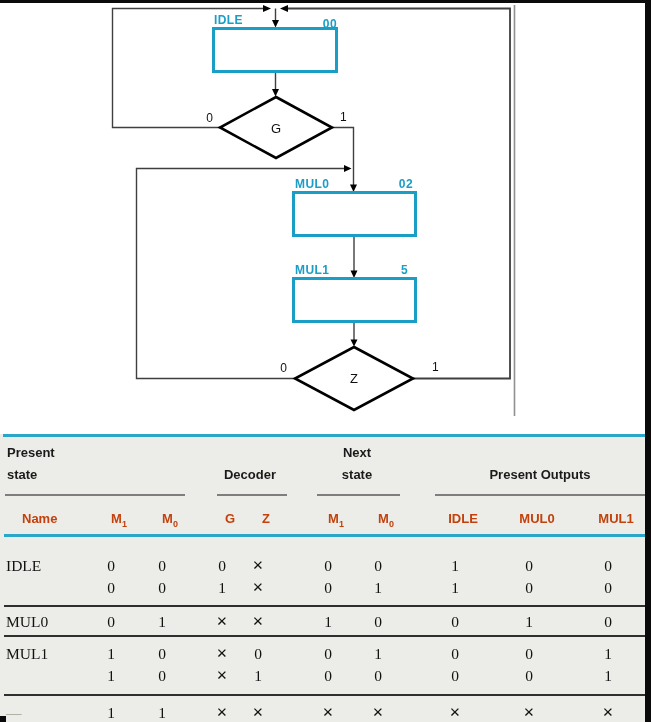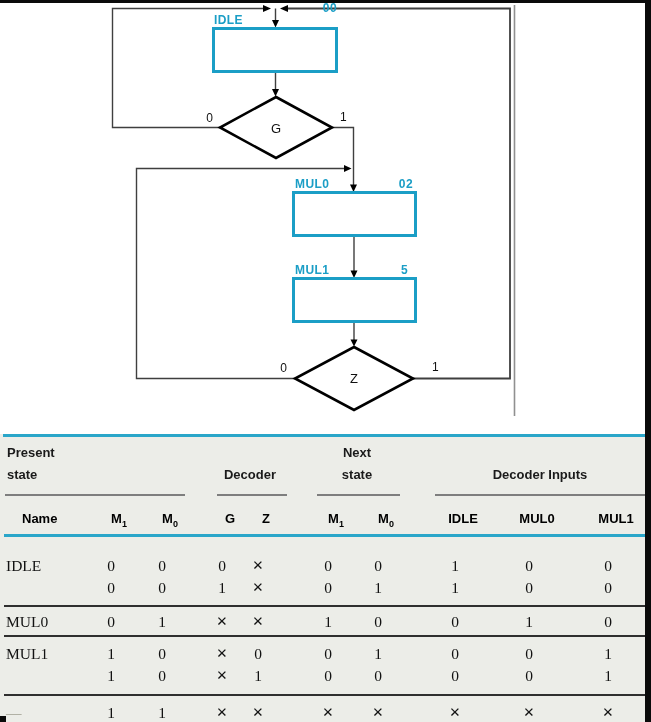--- a/index.html
+++ b/index.html
@@ -20,21 +20,21 @@
   .ralign{transform:translateX(-100%);}
 
   
   .table-area{position:absolute;left:0;top:417px;width:651px;height:305px;background:#ecede8;margin-top:17px;}
   .cyanline{position:absolute;background:#2aa6c9;height:2.5px;}
   .grule{position:absolute;height:2px;background:#7e7e7e;}
   .rowrule{position:absolute;left:4px;width:643px;height:2px;background:#2f2f2f;}
   .ghdr{position:absolute;font:700 13px "Liberation Sans",sans-serif;color:#1a1a1a;
         white-space:nowrap;}
   .ghdr.ctr{transform:translateX(-50%);}
-  .colh{position:absolute;font:700 13px "Liberation Sans",sans-serif;color:#000000;
+  .colh{position:absolute;font:700 13px "Liberation Sans",sans-serif;color:#c2410c;
         transform:translateX(-50%);white-space:nowrap;padding-left:16px;}
   .colh.left{transform:none;}
   .colh sub{font-size:9px;line-height:0;}
   .cell{position:absolute;font:15.5px "Liberation Serif",serif;color:#121212;
         transform:translateX(-50%);white-space:nowrap;}
   .cell.left{transform:none;}
   .cell.xmark{font-family:"DejaVu Sans",sans-serif;font-weight:700;font-size:13.5px;}
   .cell.dash{color:#9d9d8f;}
 </style>
 </head>
@@ -78,21 +78,21 @@
 
     <polygon points="276,97 332,127.5 276,158 220,127.5" fill="#fff" stroke="#000" stroke-width="2.6"></polygon>
     <polygon points="354,347 413,378.5 354,410 295,378.5" fill="#fff" stroke="#000" stroke-width="2.6"></polygon>
 
     <rect x="213.5" y="28.5" width="123" height="43" fill="#fff" stroke="#1b9ec6" stroke-width="3"></rect>
     <rect x="293.5" y="192.5" width="122" height="43" fill="#fff" stroke="#1b9ec6" stroke-width="3"></rect>
     <rect x="293.5" y="278.5" width="122" height="43" fill="#fff" stroke="#1b9ec6" stroke-width="3"></rect>
   </svg>
 
   <span class="state-label" style="left:214px;top:13px">IDLE</span>
-  <span class="state-label ralign" style="left:337px;top:1px">00</span>
+  <span class="state-label ralign" style="left:337px;top:17px">00</span>
 
   <span class="state-label" style="left:295px;top:177px">MUL0</span>
   <span class="state-label ralign" style="left:413px;top:177px">02</span>
 
   <span class="state-label" style="left:295px;top:263px">MUL1</span>
   <span class="state-label ralign" style="left:408px;top:263px">5</span>
 
   <span class="dlabel" style="left:276px;top:121px">G</span>
   <span class="branch ralign" style="left:213px;top:111px">0</span>
   <span class="branch" style="left:340px;top:110px">1</span>
@@ -102,21 +102,21 @@
   <span class="branch" style="left:432px;top:360px">1</span>
 
   <div class="table-area">
     <div class="cyanline" style="left:3px;top:0;width:644px"></div>
 
     <span class="ghdr" style="left:7px;top:11px">Present</span>
     <span class="ghdr" style="left:7px;top:33px">state</span>
     <span class="ghdr ctr" style="left:250px;top:33px">Decoder</span>
     <span class="ghdr ctr" style="left:357px;top:11px">Next</span>
     <span class="ghdr ctr" style="left:357px;top:33px">state</span>
-    <span class="ghdr ctr" style="left:540px;top:33px">Decoder Inputs</span>
+    <span class="ghdr ctr" style="left:540px;top:33px">Present Outputs</span>
 
     <div class="grule" style="left:5px;top:60px;width:180px"></div>
     <div class="grule" style="left:217px;top:60px;width:70px"></div>
     <div class="grule" style="left:317px;top:60px;width:83px"></div>
     <div class="grule" style="left:435px;top:60px;width:212px"></div>
 
     <div>
         <span class="colh left" style="left: 6px; top: 77px;">Name</span>
         <span class="colh" style="left: 111px; top: 77px;">M<sub>1</sub></span>
         <span class="colh" style="left: 162px; top: 77px;">M<sub>0</sub></span>

